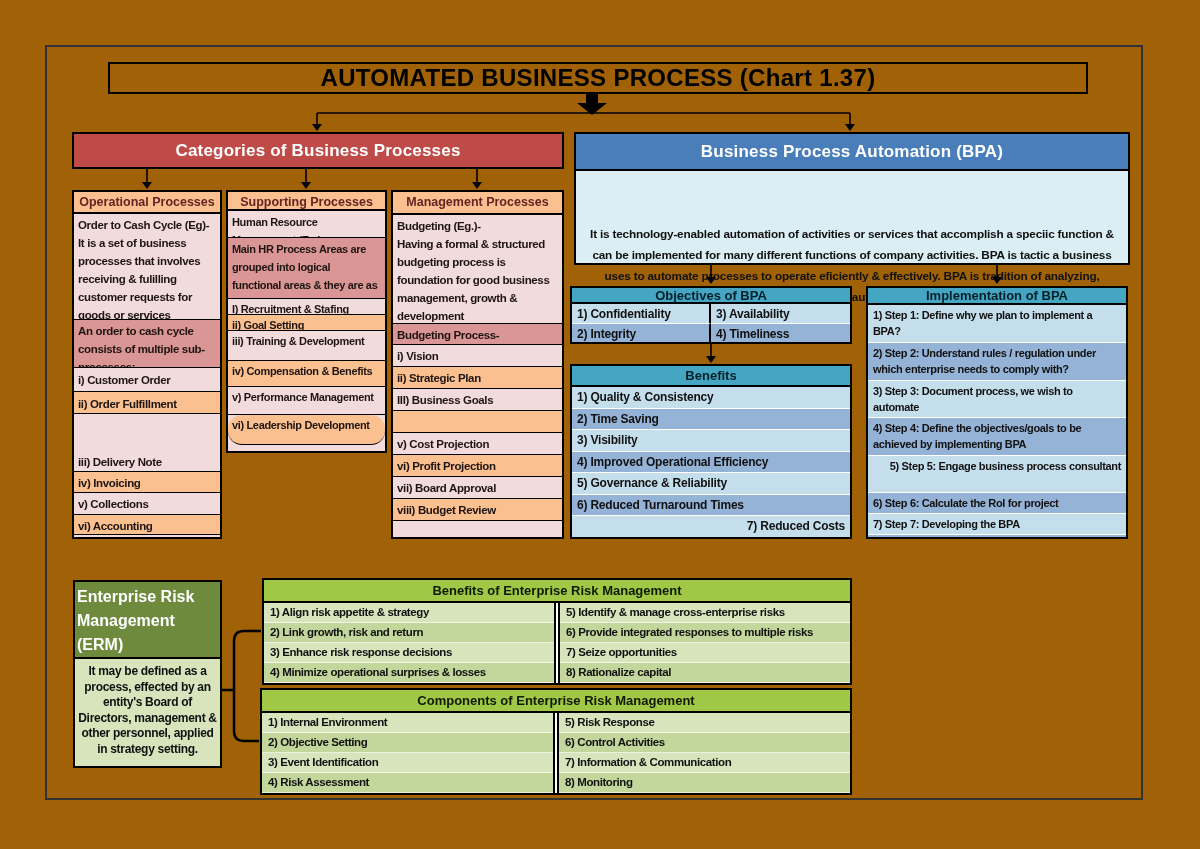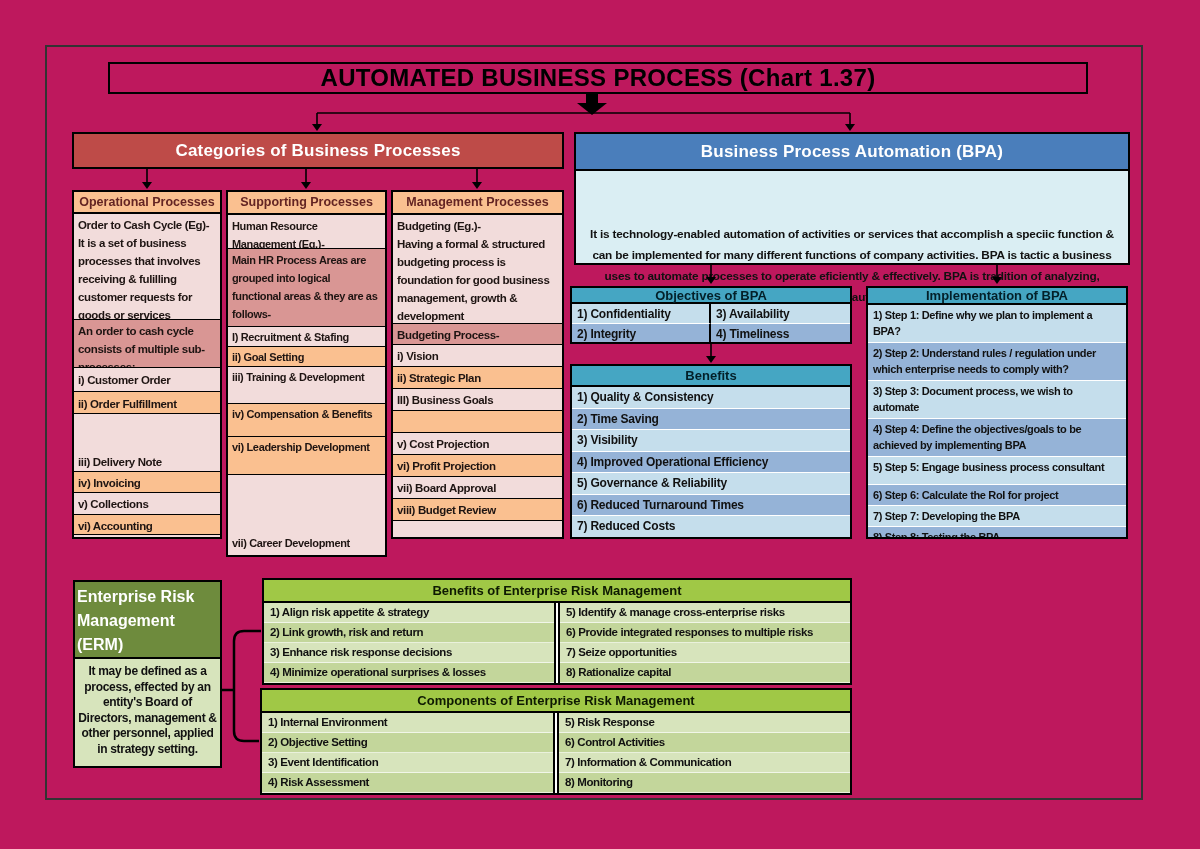--- a/index.html
+++ b/index.html
@@ -1,16 +1,16 @@
 <!DOCTYPE html>
 <html><head>
 <meta charset="utf-8">
 <style>
   html,body{margin:0;padding:0;background:#fff;}
-  .canvas{position:relative;width:1200px;height:849px;background:#be185d;overflow:hidden;
+  .canvas{position:relative;width:1200px;height:849px;background:#a16207;overflow:hidden;
           font-family:"Liberation Sans","DejaVu Sans",sans-serif;font-weight:bold;color:#1e1412;}
   .abs{position:absolute;box-sizing:border-box;}
   .frame{border:2px solid #333;}
   .titlebox{border:2px solid #000;display:flex;align-items:center;justify-content:center;
             font-size:24px;letter-spacing:.3px;color:#000;}
   .hdr{display:flex;align-items:center;justify-content:center;border:2px solid #000;
        color:#fff;font-size:17px;letter-spacing:.2px;}
   .hdr.red{background:#BE4B48;}
   .hdr.blue{background:#4A7EBB;}
   
@@ -115,29 +115,30 @@
     <div class="row mauve intro" style="height:50px;">An order to cash cycle consists of multiple sub-processes:-</div>
     <div class="row pink" style="height:24px;padding-top:4px;">i) Customer Order</div>
     <div class="row orange" style="height:23px;padding-top:4px;">ii) Order Fulfillment</div>
     <div class="row pink" style="height:23px;padding-top:4px;margin-top:36px;">iii) Delivery Note</div>
     <div class="row orange" style="height:22px;padding-top:3px;">iv) Invoicing</div>
     <div class="row pink" style="height:22px;padding-top:3px;">v) Collections</div>
     <div class="row orange" style="height:21px;padding-top:3px;">vi) Accounting</div>
     <div class="row pink fillrow"></div>
   </div>
 
-  <div class="abs col col-sup" style="left:226px;top:190px;width:161px;height:367px;">
+  <div class="abs col col-sup" style="left:226px;top:190px;width:161px;height:263px;">
     <div class="col-hdr">Supporting Processes</div>
     <div class="row pink intro" style="height:34px;">Human Resource Management (Eg.)-</div>
     <div class="row mauve intro" style="height:78px;">Main HR Process Areas are grouped into logical functional areas &amp; they are as follows-</div>
     <div class="row pink" style="height:20px;">I) Recruitment  &amp; Stafing</div>
     <div class="row orange" style="height:20px;">ii) Goal Setting</div>
     <div class="row pink" style="height:37px;">iii) Training &amp; Development</div>
     <div class="row orange" style="height:33px;">iv) Compensation  &amp; Benefits</div>
-    <div class="row orange" style="height:38px;">vi) Leadership Development</div>
+    <div class="row pink" style="height:35px;">v) Performance Management</div>
+    <div class="row orange" style="height:38px;border-radius:14px;">vi) Leadership Development</div>
     <div class="row pink fillrow row-bottom">vii) Career Development</div>
   </div>
 
   <div class="abs col" style="left:391px;top:190px;width:173px;height:349px;">
     <div class="col-hdr">Management Processes</div>
     <div class="row pink intro" style="height:109px;">
       <span class="blk">Budgeting (Eg.)-</span>
       <span class="blk">Having a formal &amp; structured budgeting process is foundation for good business management, growth &amp; development</span>
     </div>
     <div class="row mauve" style="height:21px;padding-top:3px;">Budgeting Process-</div>
@@ -163,30 +164,30 @@
   </div>
 
   <div class="abs tealbox" style="left:570px;top:364px;width:282px;height:175px;">
     <div class="teal-hdr" style="height:19px;flex:none;">Benefits</div>
     <div class="brow lb" style="flex:1;">1) Quality &amp; Consistency</div>
     <div class="brow mb" style="flex:1;">2) Time Saving</div>
     <div class="brow lb" style="flex:1;">3) Visibility</div>
     <div class="brow mb" style="flex:1;">4) Improved Operational Efficiency</div>
     <div class="brow lb" style="flex:1;">5) Governance &amp; Reliability</div>
     <div class="brow mb" style="flex:1;">6) Reduced Turnaround Times</div>
-    <div class="brow lb lastrow" style="flex:1;">7) Reduced Costs</div>
+    <div class="brow lb lastrow" style="flex:1;text-align:right;">7) Reduced Costs</div>
   </div>
 
   <div class="abs tealbox impl" style="left:866px;top:286px;width:262px;height:253px;">
     <div class="teal-hdr" style="height:15px;flex:none;">Implementation of BPA</div>
     <div class="brow lb" style="height:38px;">1) Step 1: Define why we plan to implement a BPA?</div>
     <div class="brow mb" style="height:38px;">2) Step 2: Understand  rules / regulation under which enterprise needs to comply with?</div>
     <div class="brow lb" style="height:38px;">3) Step 3: Document process, we wish to automate</div>
     <div class="brow mb" style="height:38px;">4) Step 4: Define the objectives/goals to be achieved by implementing BPA</div>
-    <div class="brow lb" style="height:28px;">5) Step 5: Engage business process consultant</div>
+    <div class="brow lb" style="height:37px;text-align:right;">5) Step 5: Engage business process consultant</div>
     <div class="brow mb" style="height:21px;">6) Step 6: Calculate the RoI for project</div>
     <div class="brow lb" style="height:21px;">7) Step 7: Developing the BPA</div>
     <div class="brow mb lastrow" style="flex:1;">8) Step 8: Testing the BPA</div>
   </div>
 
   <div class="abs ermbox" style="left:73px;top:580px;width:149px;height:188px;">
     <div class="erm-hdr">Enterprise Risk Management (ERM)</div>
     <div class="erm-body">It may be defined as a process, effected by an entity's Board of Directors, management &amp; other personnel, applied in strategy setting.</div>
   </div>
 

